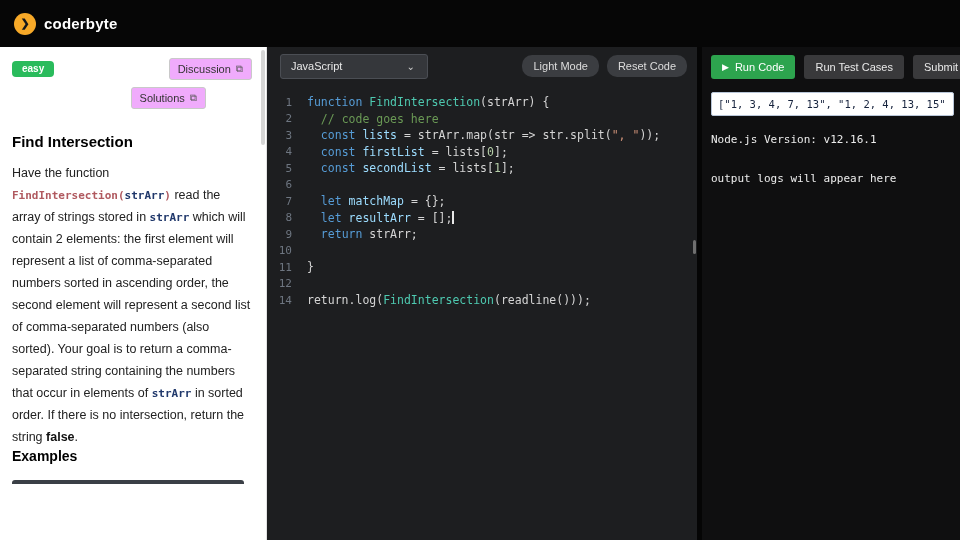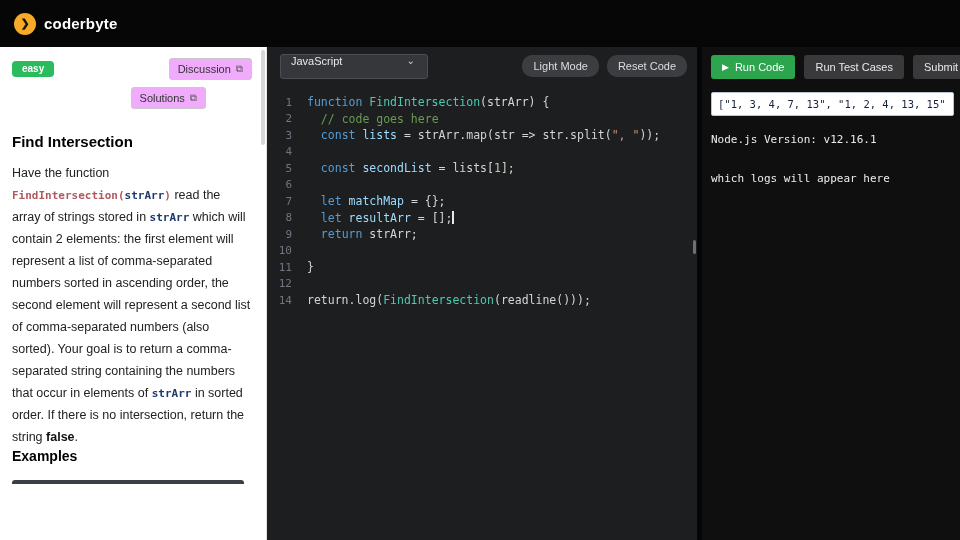--- a/index.html
+++ b/index.html
@@ -28,21 +28,21 @@
   .challenge-desc { margin-top:12px; font-size:12.5px; line-height:1.76; color:#222222; }
   .seg-code { font-family:"DejaVu Sans Mono", monospace; font-size:11px; color:#b0595f; font-weight:700; }
   .seg-codebold { font-family:"DejaVu Sans Mono", monospace; font-size:11px; color:#20386b; font-weight:700; }
   .seg-bold { font-weight:700; color:#111111; }
   .examples-heading { font-size:14px; font-weight:700; color:#000000; }
   .example-block-top { margin-top:16px; height:4px; background:#3a3f46; border-radius:3px 3px 0 0; width:232px; }
 
   
   .editor { flex:1; background:#1d1e20; display:flex; flex-direction:column; position:relative; }
   .editor-toolbar { height:38px; display:flex; align-items:center; padding:0 10px 0 13px; gap:8px; flex:0 0 auto; }
-  .lang-select { width:148px; height:25px; background:#35373b; border:1px solid #4b4e54; border-radius:3px; color:#e8e8e8; font-size:11px; display:flex; align-items:flex-start; justify-content:space-between; padding:0 12px 0 10px; cursor:pointer; }
+  .lang-select { width:148px; height:25px; background:#35373b; border:1px solid #4b4e54; border-radius:3px; color:#e8e8e8; font-size:11px; display:flex; align-items:center; justify-content:space-between; padding:0 12px 0 10px; cursor:pointer; }
   .lang-select .chev { font-size:10px; color:#cfcfcf; }
   .toolbar-spacer { flex:1; }
   .btn-dark { background:#3b3d41; border:none; border-radius:10px; color:#dddddd; font-size:11px; padding:5px 11px; cursor:pointer; font-family:inherit; }
   .code-area { flex:1; padding-top:9px; font-family:"DejaVu Sans Mono", monospace; font-size:11.5px; position:relative; overflow:hidden; }
   .code-line { display:flex; height:16.5px; align-items:center; }
   .ln { width:40px; text-align:right; padding-right:15px; color:#6e7681; font-size:11px; flex:0 0 auto; user-select:none; }
   .code-text { white-space:pre; }
   .tk-kw { color:#569cd6; }
   .tk-fn { color:#4ec9b0; }
   .tk-vr { color:#9cdcfe; }
@@ -122,20 +122,21 @@
             <div class="code-line">
               <span class="ln">2</span>
               <span class="code-text"><span class="tk-pl">  </span><span class="tk-cm">// code goes here</span></span>
             </div>
             <div class="code-line">
               <span class="ln">3</span>
               <span class="code-text"><span class="tk-pl">  </span><span class="tk-kw">const </span><span class="tk-vr">lists</span><span class="tk-pl"> = strArr.map(str =&gt; str.split(</span><span class="tk-st">", "</span><span class="tk-pl">));</span></span>
             </div>
             <div class="code-line">
               <span class="ln">4</span>
+              <span class="code-text"><span class="tk-pl">  </span><span class="tk-kw">const </span><span class="tk-vr">firstList</span><span class="tk-pl"> = lists[</span><span class="tk-nu">0</span><span class="tk-pl">];</span></span>
             </div>
             <div class="code-line">
               <span class="ln">5</span>
               <span class="code-text"><span class="tk-pl">  </span><span class="tk-kw">const </span><span class="tk-vr">secondList</span><span class="tk-pl"> = lists[</span><span class="tk-nu">1</span><span class="tk-pl">];</span></span>
             </div>
             <div class="code-line">
               <span class="ln">6</span>
               <span class="code-text"></span>
             </div>
             <div class="code-line">
@@ -177,17 +178,17 @@
       <div class="run-buttons">
         <button class="btn-run">
           <span class="play">▶</span>
           <span>Run Code</span>
         </button>
         <button class="btn-gray">Run Test Cases</button>
         <button class="btn-gray">Submit</button>
       </div>
       <input class="test-input" type="text" value="[&quot;1, 3, 4, 7, 13&quot;, &quot;1, 2, 4, 13, 15&quot;]" style="">
       <div class="node-version">Node.js Version: v12.16.1</div>
-      <div class="output-placeholder">which logs will appear here</div>
+      <div class="output-placeholder">output logs will appear here</div>
     </section>
 
   </div>
 </div>
 
 </body></html>

